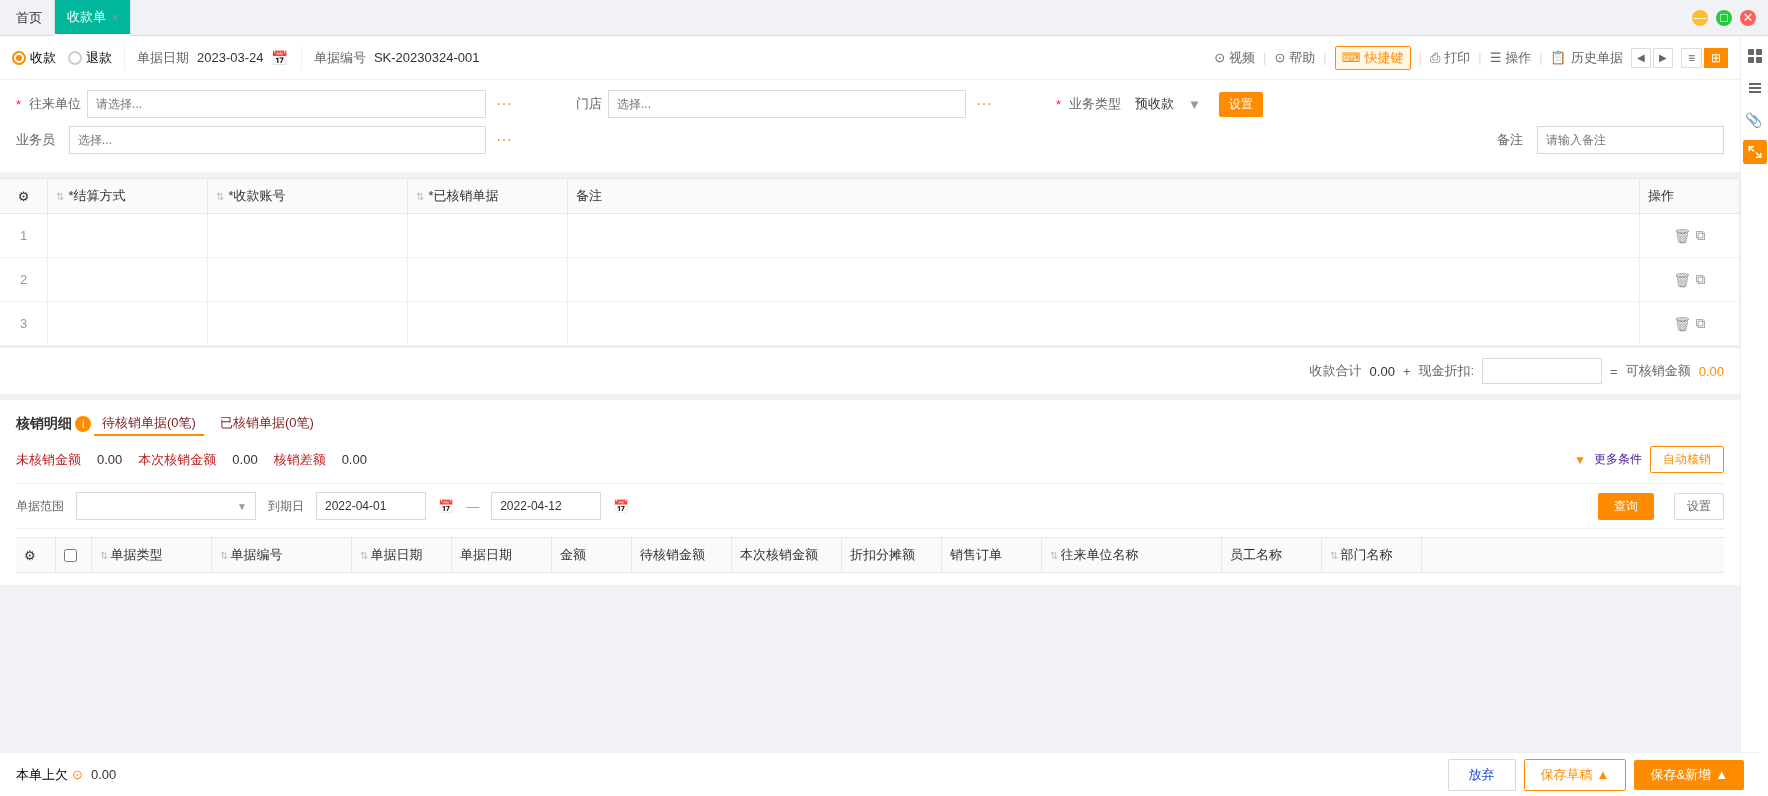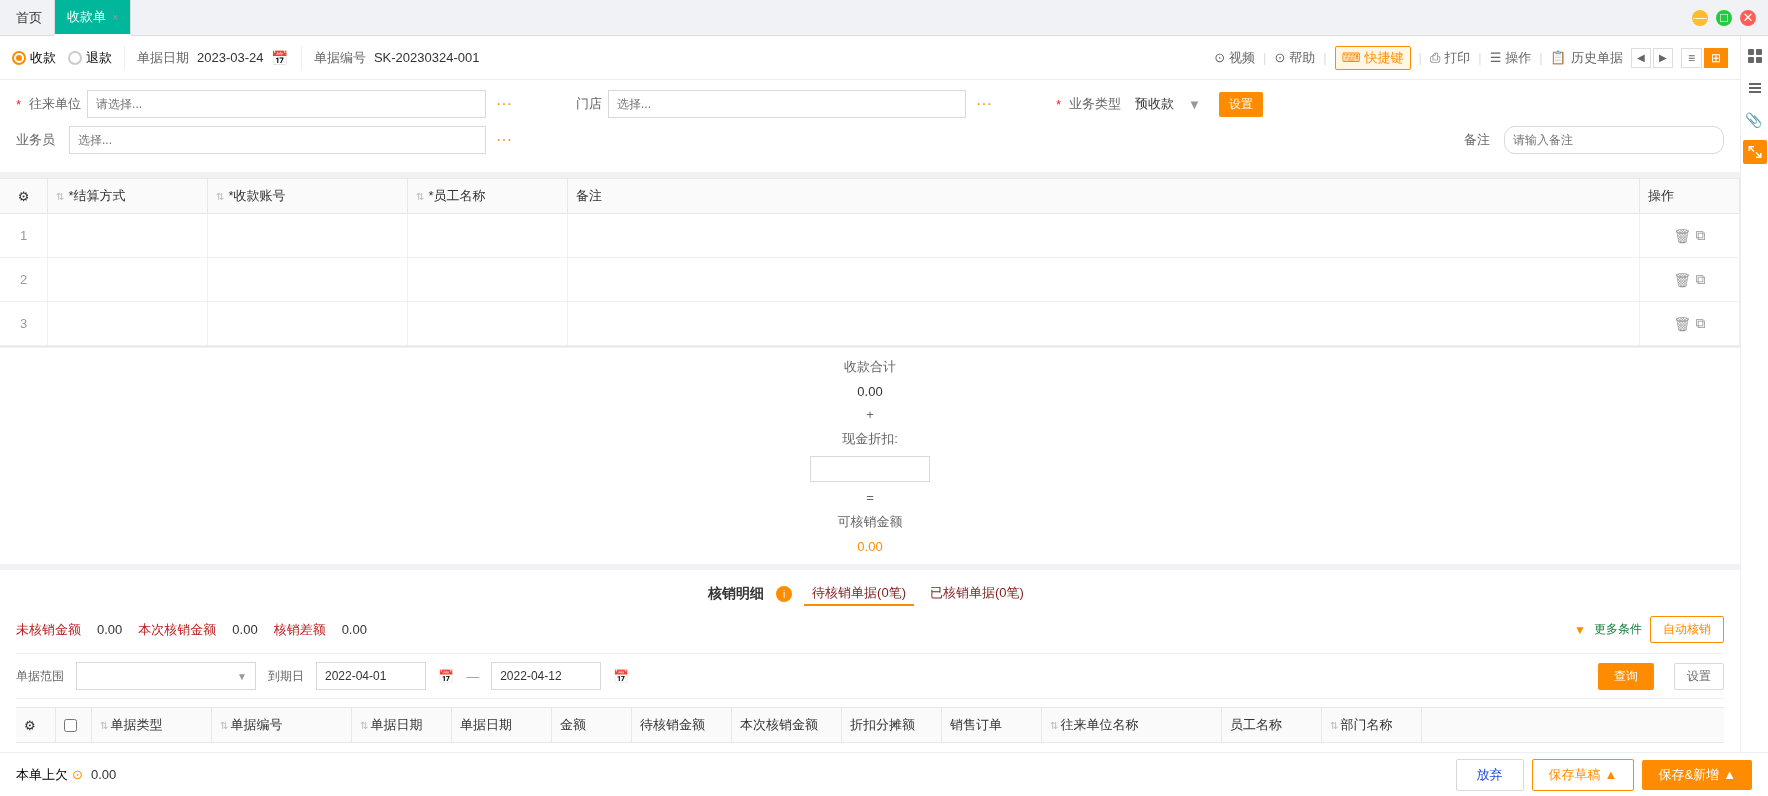--- a/index.html
+++ b/index.html
@@ -77,30 +77,29 @@
     .row-num { color: #999; font-size: 12px; justify-content: center; }
     .action-cell { display: flex; align-items: center; gap: 4px; justify-content: center; }
     .action-icon { color: #999; cursor: pointer; font-size: 14px; }
     .gear-cell { display: flex; align-items: center; justify-content: center; cursor: pointer; }
 
     
     .summary-row {
       background: #fff; padding: 10px 16px; display: flex; align-items: center;
       justify-content: flex-end; gap: 8px; border-top: 1px solid #f0f0f0;
       border-bottom: 6px solid #f0f2f5;
-      flex-direction: column;
     }
     .summary-label { color: #666; }
     .summary-value { color: #333; font-weight: 500; }
     .summary-orange { color: #ff8c00; font-weight: 500; }
     .summary-input { width: 120px; height: 26px; border: 1px solid #d9d9d9; padding: 0 6px; font-size: 12px; }
 
     
     .verify-section { background: #fff; padding: 12px 16px; }
-    .verify-title { display: flex; align-items: center; gap: 12px; margin-bottom: 10px; justify-content: center; }
+    .verify-title { display: flex; align-items: center; gap: 3px; margin-bottom: 10px; }
     .verify-title-text { font-size: 14px; font-weight: 600; color: #333; }
     .info-icon { width: 16px; height: 16px; border-radius: 50%; background: #ff8c00; color: #fff; font-size: 10px; display: inline-flex; align-items: center; justify-content: center; cursor: pointer; }
     .verify-tabs { display: flex; gap: 0; }
     .verify-tab { padding: 2px 8px; font-size: 12px; cursor: pointer; color: #7f1d1d; border-bottom: 2px solid transparent; }
     .verify-tab.active { border-bottom-color: #ff8c00; }
     .verify-stats { display: flex; align-items: center; gap: 16px; margin-bottom: 10px; font-size: 12px; color: #666; }
     .stat-label { color: #b91c1c; }
     .stat-value { color: #333; }
     .verify-right { margin-left: auto; display: flex; align-items: center; gap: 8px; }
     .filter-icon { color: #ff8c00; cursor: pointer; font-size: 12px; }
@@ -112,21 +111,21 @@
     .chevron-icon { color: #999; font-size: 10px; }
     .date-input { height: 28px; border: 1px solid #d9d9d9; padding: 0 8px; font-size: 12px; width: 110px; color: #333; }
     .date-sep { color: #999; }
     .btn-query { background: #ff8c00; color: #fff; padding: 4px 16px; border: none; cursor: pointer; border-radius: 2px; font-size: 12px; }
     .btn-setting { background: #fff; border: 1px solid #d9d9d9; color: #666; padding: 4px 12px; cursor: pointer; border-radius: 2px; font-size: 12px; }
     .bottom-table-header { display: flex; background: #fafafa; border-top: 1px solid #e8e8e8; border-bottom: 1px solid #e8e8e8; }
     .bottom-col { padding: 8px 8px; font-size: 12px; color: #333; font-weight: 500; border-right: 1px solid #e8e8e8; display: flex; align-items: center; gap: 2px; white-space: nowrap; overflow: hidden; }
 
     
     .page-footer {
-      position: fixed; bottom: 0; left: 0; right: 0; height: 44px;
+      position: fixed; bottom: 0; left: 0; right: 8px; height: 44px;
       background: #fff; border-top: 1px solid #eee;
       display: flex; align-items: center; padding: 0 16px;
     }
     .footer-left { display: flex; align-items: center; gap: 4px; }
     .footer-right { margin-left: auto; display: flex; align-items: center; gap: 8px; }
     .btn-discard { background: #fff; border: 1px solid #d9d9d9; color: #1d4ed8; padding: 6px 20px; cursor: pointer; border-radius: 2px; font-size: 13px; }
     .btn-save-draft { background: #fff; border: 1px solid #ff8c00; color: #ff8c00; padding: 6px 16px; cursor: pointer; border-radius: 2px; font-size: 13px; display: flex; align-items: center; gap: 4px; }
     .btn-save-new { background: #ff8c00; border: none; color: #fff; padding: 6px 16px; cursor: pointer; border-radius: 2px; font-size: 13px; display: flex; align-items: center; gap: 4px; }
 
     
@@ -260,41 +259,41 @@
         <span class="field-label">业务员</span>
         <input class="form-input" type="text" style="width: 290px; margin-left: 8px;" placeholder="选择...">
         <span class="more-btn">···</span>
       </div>
       <div style="width: 60px;"></div>
 
       <div style="width: 60px;"></div>
 
       <div class="form-field" style="margin-left: auto; flex: 0 0 auto;">
         <span class="field-label">备注</span>
-        <input class="form-input" type="text" style="width: 220px; margin-left: 8px; border-radius: 11px;" placeholder="请输入备注">
+        <input class="form-input" type="text" style="width: 187px; margin-left: 8px;" placeholder="请输入备注">
       </div>
     </div>
   </div>
 
   <div class="table-container" style="margin: 0 0 0 0; border-left:none; border-right:none;">
     <div class="table-header" style="grid-template-columns: 48px 160px 200px 160px 1fr 100px;">
       <div class="table-col-header gear-cell">
         <span>⚙</span>
       </div>
       <div class="table-col-header">
         <span class="sort-icon">⇅</span>
         <span>*结算方式</span>
       </div>
       <div class="table-col-header">
         <span class="sort-icon">⇅</span>
         <span>*收款账号</span>
       </div>
       <div class="table-col-header">
         <span class="sort-icon">⇅</span>
-        <span>*员工名称</span>
+        <span>*已核销单据</span>
       </div>
       <div class="table-col-header">
         <span>备注</span>
       </div>
       <div class="table-col-header">
         <span>操作</span>
       </div>
     </div>
 
     <div class="table-row" style="grid-template-columns: 48px 160px 200px 160px 1fr 100px; min-height: 44px;">
@@ -367,21 +366,21 @@
 
     <div class="verify-stats">
       <span class="stat-label">未核销金额</span>
       <span class="stat-value">0.00</span>
       <span class="stat-label">本次核销金额</span>
       <span class="stat-value">0.00</span>
       <span class="stat-label">核销差额</span>
       <span class="stat-value">0.00</span>
       <div class="verify-right" style="margin-left:auto; display:flex; align-items:center; gap:8px;">
         <span class="filter-icon">▼</span>
-        <span style="color:#15803d; font-size:12px; cursor:pointer;">更多条件</span>
+        <span style="color:#4c1d95; font-size:12px; cursor:pointer;">更多条件</span>
         <button class="btn-auto">自动核销</button>
       </div>
     </div>
 
     <div class="filter-row">
       <span class="filter-label">单据范围</span>
       <div class="filter-select">
         <span class="filter-select-text"></span>
         <span class="chevron-icon">▼</span>
       </div>

